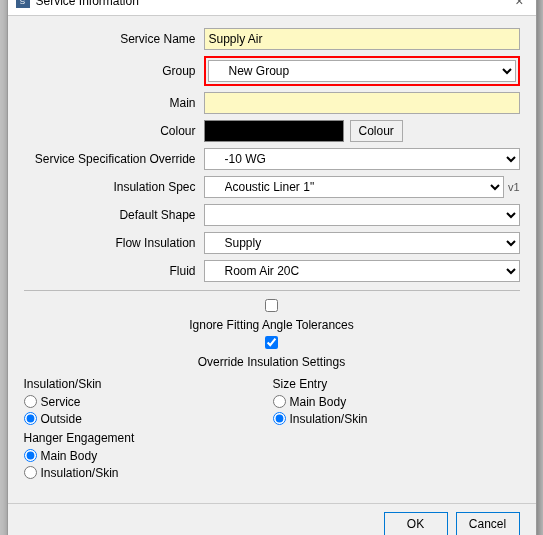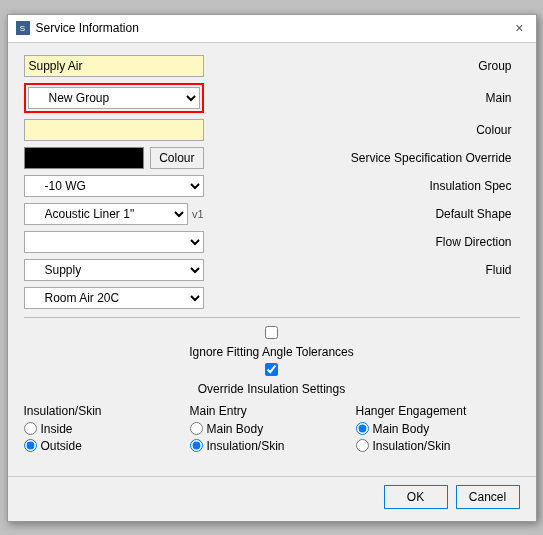--- a/index.html
+++ b/index.html
@@ -136,21 +136,21 @@
       gap: 6px;
       margin-bottom: 4px;
       flex-direction: column;
     }
     .checkbox-row input[type=checkbox] {
       width: 13px;
       height: 13px;
     }
     .bottom-section {
       display: grid;
-      grid-template-columns: 1fr 1fr 1fr;
+      grid-template-columns: 1fr 1fr;
       gap: 2px;
       margin-top: 8px;
     }
     .radio-group-title {
       font-size: 12px;
       font-weight: normal;
       margin-bottom: 4px;
     }
     .radio-row {
       display: flex;
@@ -189,20 +189,21 @@
     <div class="title-bar-icon">
       <span>S</span>
     </div>
     <span class="title-bar-text">Service Information</span>
     <span class="title-bar-close">×</span>
   </div>
 
   <div class="dialog-body">
     <div class="form-grid">
 
+      <div class="label">Service Name</div>
       <input class="input-text" type="text" value="Supply Air" style="">
 
       <div class="label">Group</div>
       <div class="group-field-wrapper">
         <select class="select-field">
           <option>New Group</option>
         </select>
       </div>
 
       <div class="label">Main</div>
@@ -225,21 +226,21 @@
           <option>Acoustic Liner 1"</option>
         </select>
         <span class="v1-badge">v1</span>
       </div>
 
       <div class="label">Default Shape</div>
       <select class="select-field">
         <option></option>
       </select>
 
-      <div class="label">Flow Direction</div>
+      <div class="label">Flow Insulation</div>
       <select class="select-field">
         <option>Supply</option>
       </select>
 
       <div class="label">Fluid</div>
       <select class="select-field">
         <option>Room Air 20C</option>
       </select>
     </div>
 
@@ -253,30 +254,30 @@
       <input type="checkbox" id="override-insulation" checked="" style="">
       <label for="override-insulation">Override Insulation Settings</label>
     </div>
 
     <div class="bottom-section">
 
       <div>
         <div class="radio-group-title">Insulation/Skin</div>
         <div class="radio-row">
           <input type="radio" name="insulation-skin" id="inside" value="inside" style="">
-          <label for="inside">Inside</label>
+          <label for="inside">Service</label>
         </div>
         <div class="radio-row">
           <input type="radio" name="insulation-skin" id="outside" value="outside" checked="" style="">
           <label for="outside">Outside</label>
         </div>
       </div>
 
       <div>
-        <div class="radio-group-title">Main Entry</div>
+        <div class="radio-group-title">Size Entry</div>
         <div class="radio-row">
           <input type="radio" name="size-entry" id="size-main-body" value="main_body" style="">
           <label for="size-main-body">Main Body</label>
         </div>
         <div class="radio-row">
           <input type="radio" name="size-entry" id="size-insulation-skin" value="insulation_skin" checked="" style="">
           <label for="size-insulation-skin">Insulation/Skin</label>
         </div>
       </div>
 

